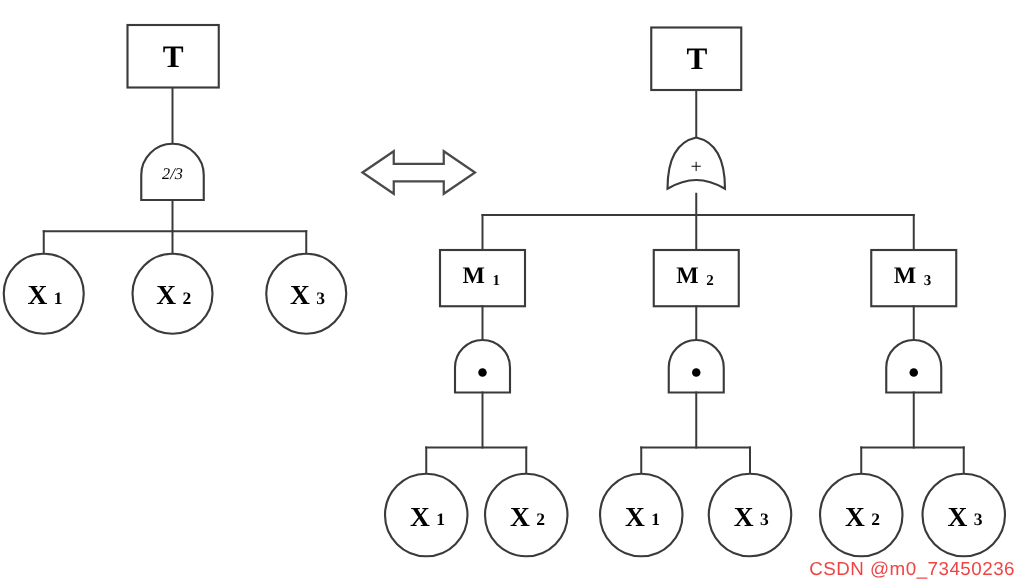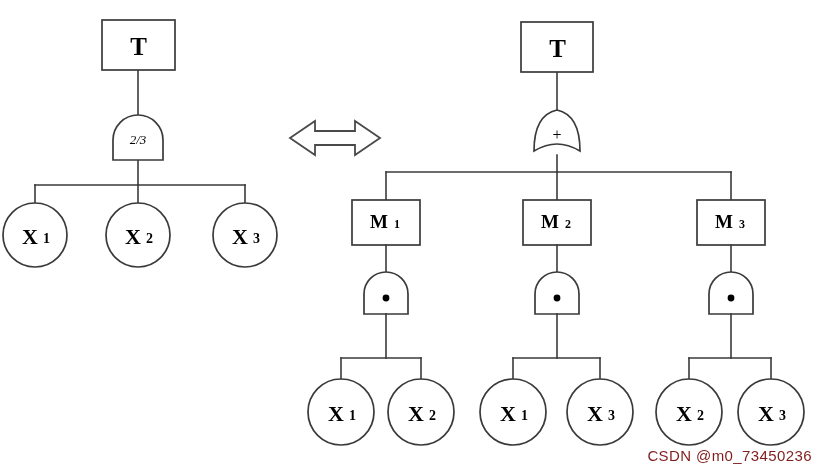--- a/index.html
+++ b/index.html
@@ -101,21 +101,21 @@
     stroke: none;
   }
 
   
   #watermark {
     position: absolute;
     right: 8px;
     bottom: 4px;
     font-family: "Liberation Sans", "DejaVu Sans", sans-serif;
     font-size: 15px;
-    color: #7f1d1d;
+    color: #ef4444;
     letter-spacing: 0.4px;
     user-select: none;
     white-space: nowrap;
   }
 </style>
 </head>
 <body>
 
 <div id="diagram-root">
 

